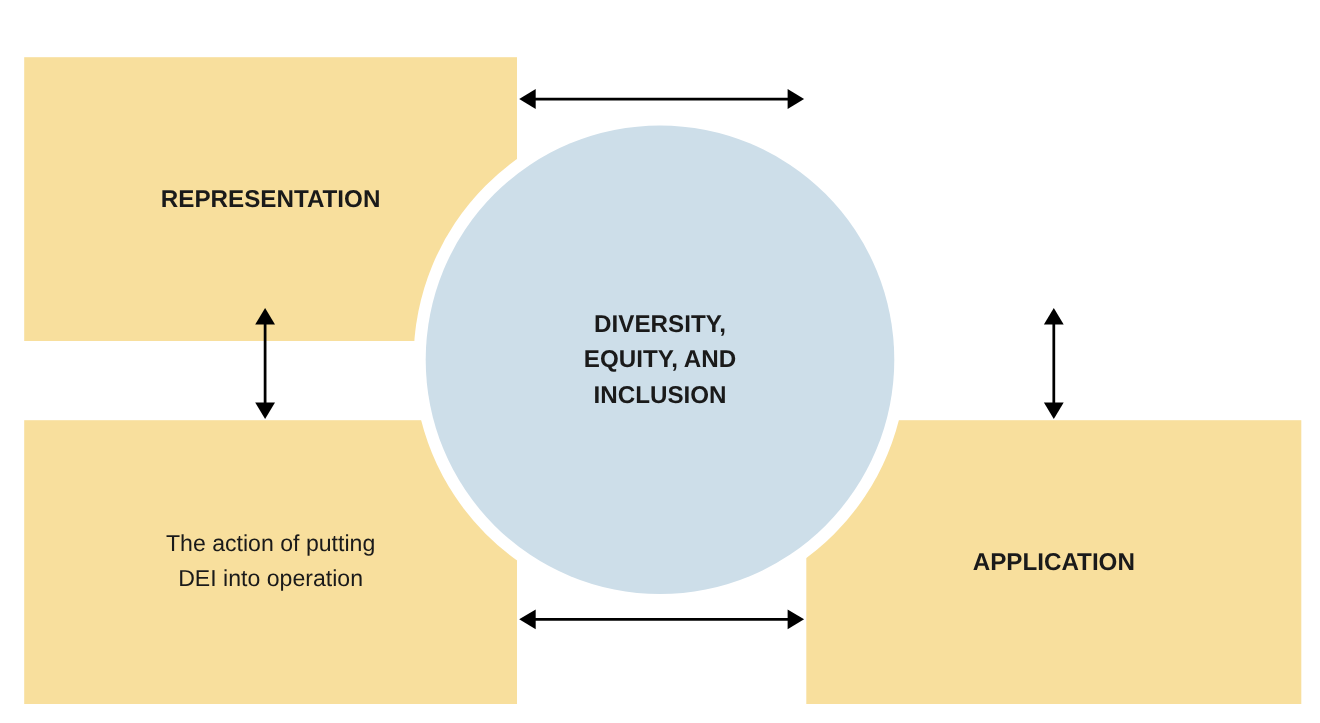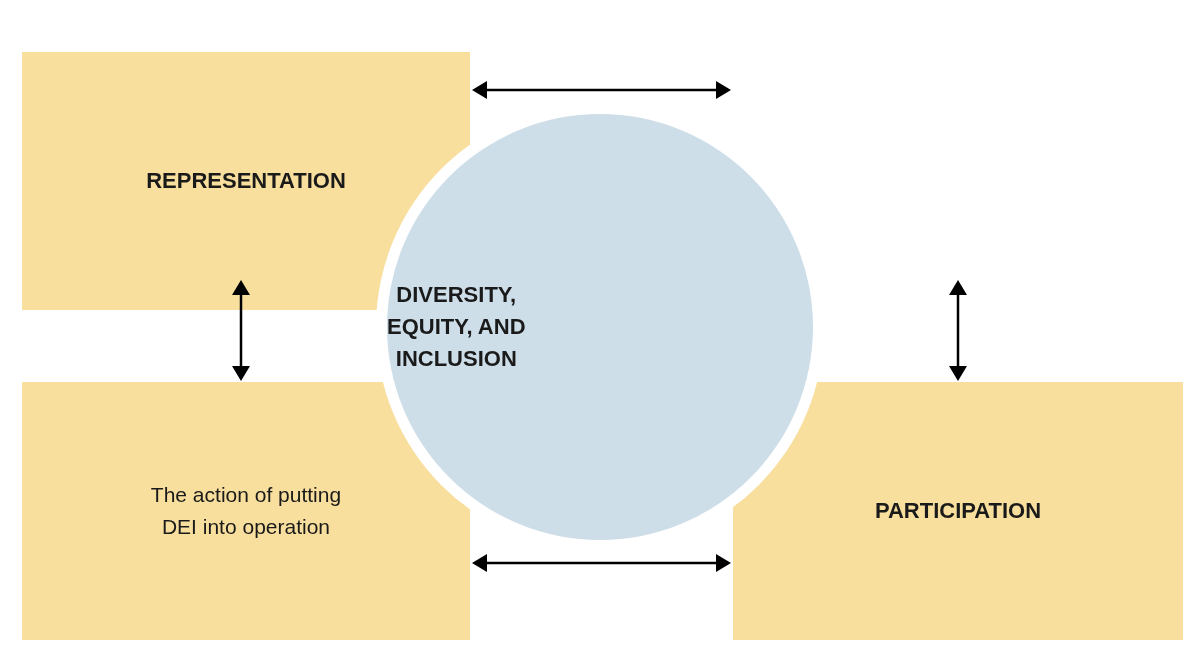--- a/index.html
+++ b/index.html
@@ -64,21 +64,21 @@
   .circle {
     position: absolute;
     left: 387px;
     top: 114px;
     width: 426px;
     height: 426px;
     border-radius: 50%;
     background: var(--circle-bg);
     display: flex;
     flex-direction: column;
-    align-items: flex-start;
+    align-items: center;
     justify-content: center;
     text-align: center;
     z-index: 3;
   }
   .arrows {
     position: absolute;
     left: 0;
     top: 0;
     width: 1200px;
     height: 657px;
@@ -97,21 +97,21 @@
     <div class="box-title">REPRESENTATION</div>
   </div>
 
 
   <div class="box box-bl">
     <div class="box-body">The action of putting
 DEI into operation</div>
   </div>
 
   <div class="box box-br">
-    <div class="box-title">PARTICIPATION</div>
+    <div class="box-title">APPLICATION</div>
   </div>
 
   <div class="ring"></div>
 
   <div class="circle">
     <div class="circle-title">DIVERSITY,
 EQUITY, AND
 INCLUSION</div>
   </div>
 

